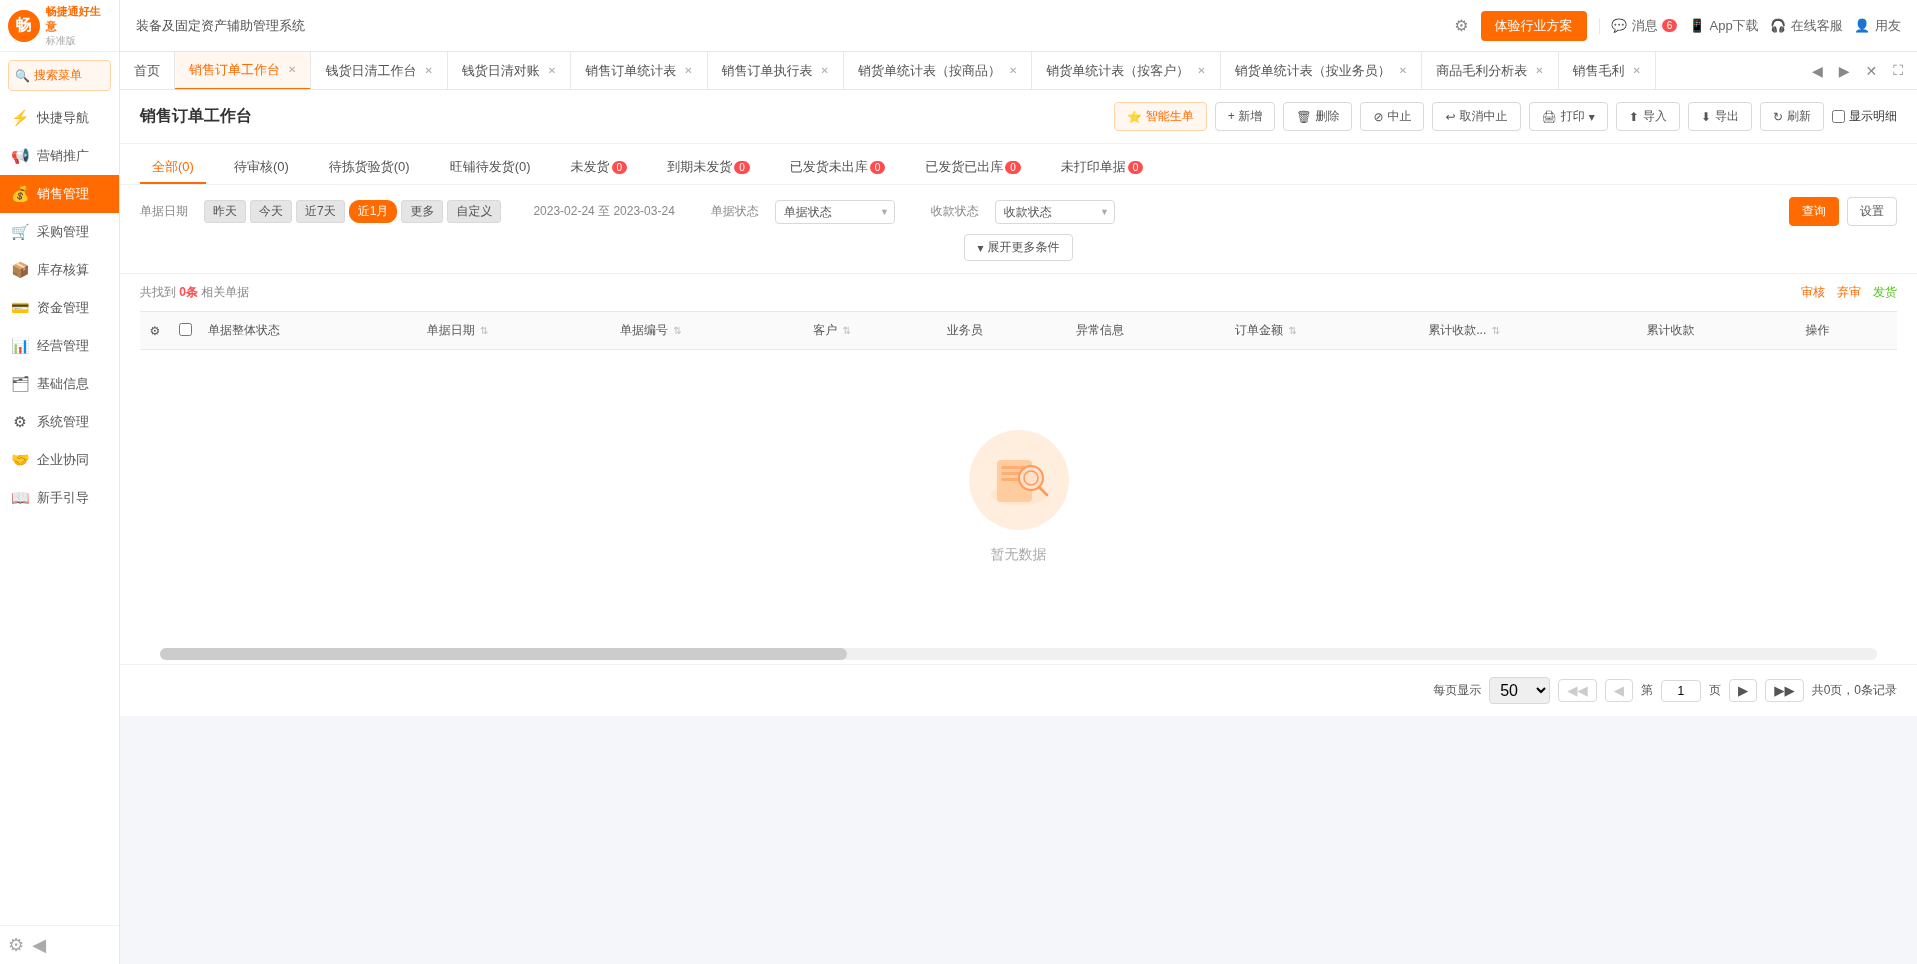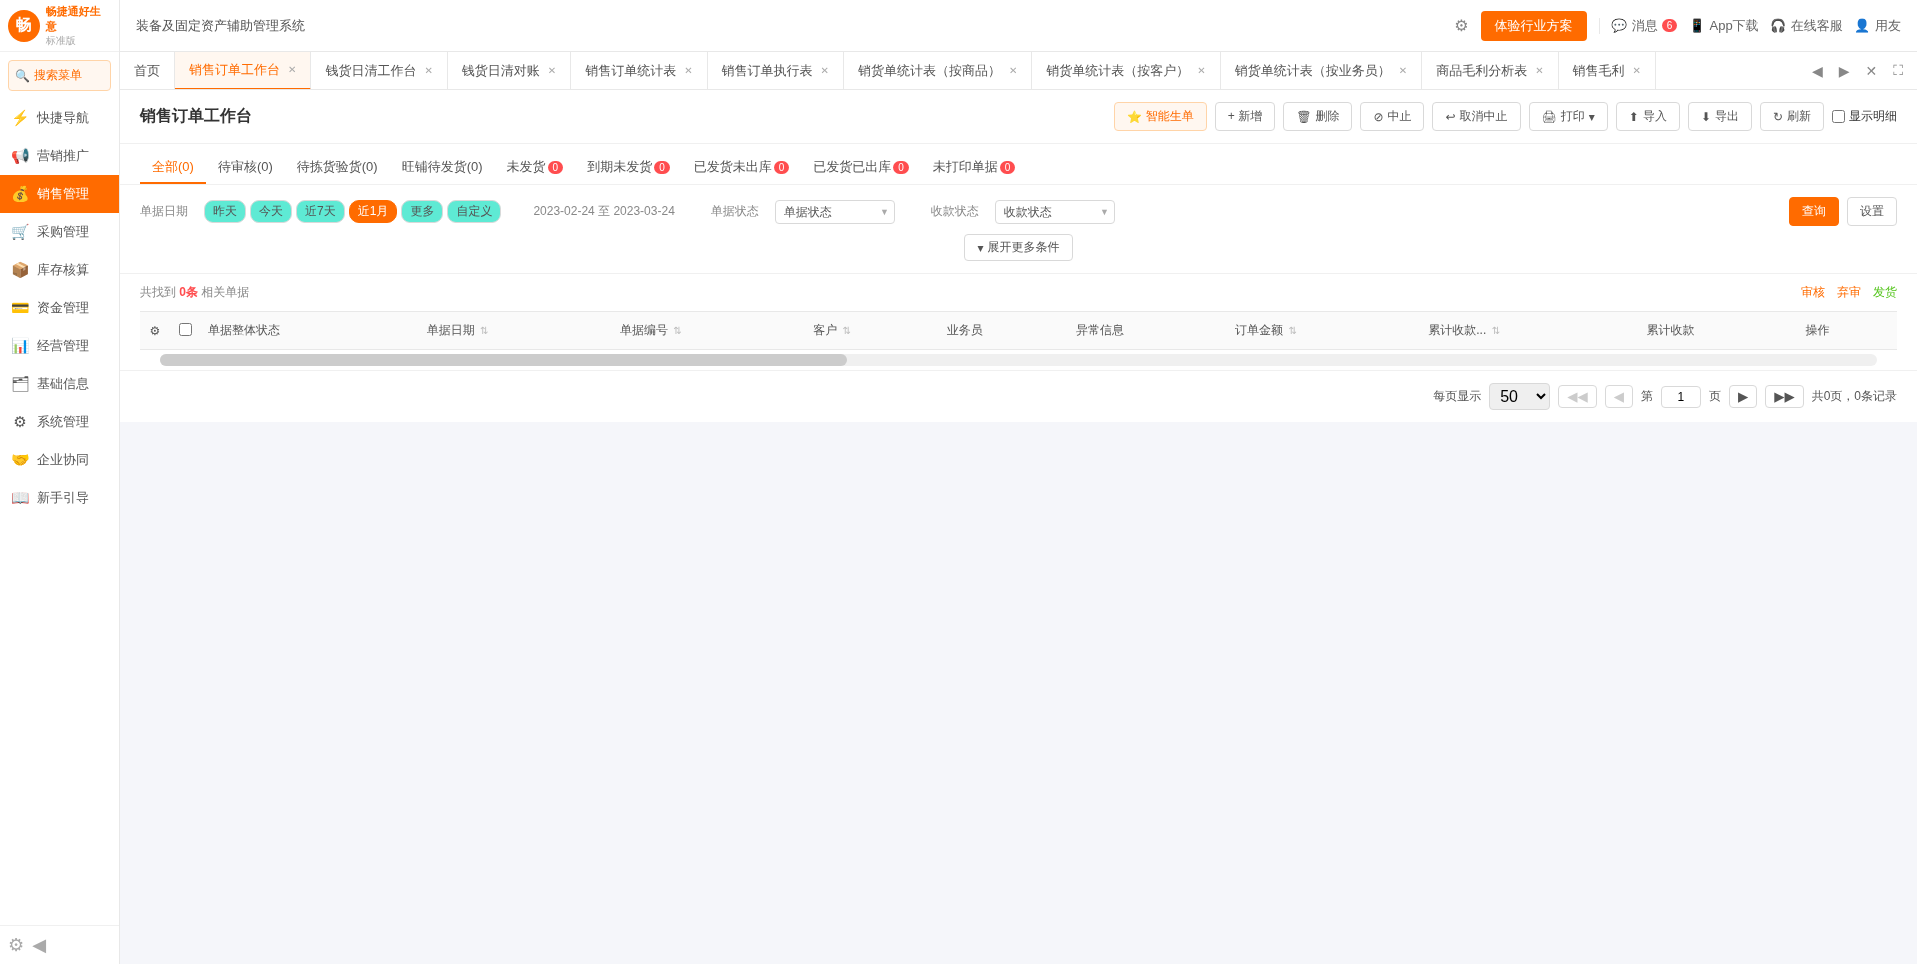--- a/index.html
+++ b/index.html
@@ -43,31 +43,31 @@
     
     .workbench { background: #fff; margin: 0; }
     .workbench-header { padding: 12px 20px; display: flex; align-items: center; justify-content: space-between; border-bottom: 1px solid #f0f0f0; }
     .workbench-title { font-size: 16px; font-weight: bold; color: #333; }
     .workbench-toolbar { display: flex; align-items: center; gap: 8px; }
     .toolbar-btn { padding: 5px 12px; border: 1px solid #d9d9d9; background: #fff; border-radius: 4px; cursor: pointer; font-size: 12px; color: #555; display: flex; align-items: center; gap: 4px; }
     .toolbar-btn.primary { background: #ff6b00; color: white; border-color: #ff6b00; }
     .toolbar-btn.smart { background: #fff7f0; color: #ff6b00; border-color: #ffd4a8; }
 
     
-    .sub-tabs { padding: 8px 20px 0; background: #fff; display: flex; gap: 0; border-bottom: 1px solid #f0f0f0; }
+    .sub-tabs { padding: 8px 20px 0; background: #fff; display: flex; gap: 16px; border-bottom: 1px solid #f0f0f0; }
     .sub-tab { padding: 6px 12px; cursor: pointer; color: #555; font-size: 13px; border-bottom: 2px solid transparent; }
     .sub-tab.active { color: #ff6b00; border-bottom-color: #ff6b00; }
     .sub-tab .badge-red { background: #ff4d4f; color: white; border-radius: 10px; padding: 1px 5px; font-size: 10px; margin-left: 2px; }
 
     
     .filter-area { padding: 12px 20px; background: #fff; border-bottom: 1px solid #f0f0f0; }
     .filter-row { display: flex; align-items: center; gap: 16px; margin-bottom: 8px; }
     .filter-label { color: #888; font-size: 12px; white-space: nowrap; }
     .filter-date-btns { display: flex; gap: 4px; align-items: center; }
-    .date-btn { padding: 2px 8px; border: 1px solid #d9d9d9; border-radius: 9px; cursor: pointer; font-size: 12px; color: #555; background: #5eead4; }
+    .date-btn { padding: 2px 8px; border: 1px solid #d9d9d9; border-radius: 3px; cursor: pointer; font-size: 12px; color: #555; background: #e5e5e5; }
     .date-btn.active { background: #ff6b00; color: white; border-color: #ff6b00; border-radius: 10px; }
     .filter-date-range { font-size: 12px; color: #888; margin-left: 16px; }
     .filter-select { border: 1px solid #d9d9d9; border-radius: 4px; padding: 4px 24px 4px 8px; font-size: 12px; color: #555; background: #fff; cursor: pointer; min-width: 120px; appearance: none; position: relative; }
     .filter-select-wrap { position: relative; display: inline-flex; align-items: center; }
     .filter-select-wrap::after { content: '▼'; font-size: 9px; color: #aaa; position: absolute; right: 6px; pointer-events: none; }
     .expand-btn { padding: 4px 12px; border: 1px solid #d9d9d9; border-radius: 4px; cursor: pointer; font-size: 12px; color: #555; background: #fff; display: flex; align-items: center; gap: 4px; margin: 0 auto; }
 
     
     .table-area { background: #fff; padding: 0 20px; }
     .table-summary { padding: 10px 0; display: flex; align-items: center; justify-content: space-between; font-size: 12px; color: #888; }
@@ -415,20 +415,35 @@
                 </th>
                 <th>累计收款</th>
                 <th>操作</th>
               </tr>
             </thead>
             <tbody>
             </tbody>
           </table>
         </div>
 
+        <div class="empty-state">
+          <div class="empty-img">
+            <svg width="80" height="80" viewBox="0 0 80 80" fill="none">
+              <ellipse cx="40" cy="55" rx="28" ry="10" fill="#ffddc2" opacity="0.5"></ellipse>
+              <rect x="18" y="20" width="35" height="42" rx="4" fill="#ffcca0"></rect>
+              <rect x="22" y="26" width="25" height="3" rx="1.5" fill="#ff9955" opacity="0.6"></rect>
+              <rect x="22" y="32" width="20" height="3" rx="1.5" fill="#ff9955" opacity="0.6"></rect>
+              <rect x="22" y="38" width="22" height="3" rx="1.5" fill="#ff9955" opacity="0.6"></rect>
+              <circle cx="52" cy="38" r="12" fill="#ffe0cc" stroke="#ff9955" stroke-width="2"></circle>
+              <line x1="60" y1="47" x2="68" y2="55" stroke="#ff9955" stroke-width="2.5" stroke-linecap="round"></line>
+              <circle cx="52" cy="38" r="7" fill="none" stroke="#ff9955" stroke-width="1.5"></circle>
+            </svg>
+          </div>
+          <span class="empty-text">暂无数据</span>
+        </div>
       </div>
 
       <div style="padding: 4px 20px;">
         <div class="scroll-bar-area">
           <div class="scroll-bar-thumb"></div>
         </div>
       </div>
 
       <div class="pagination">
         <span>每页显示</span>

